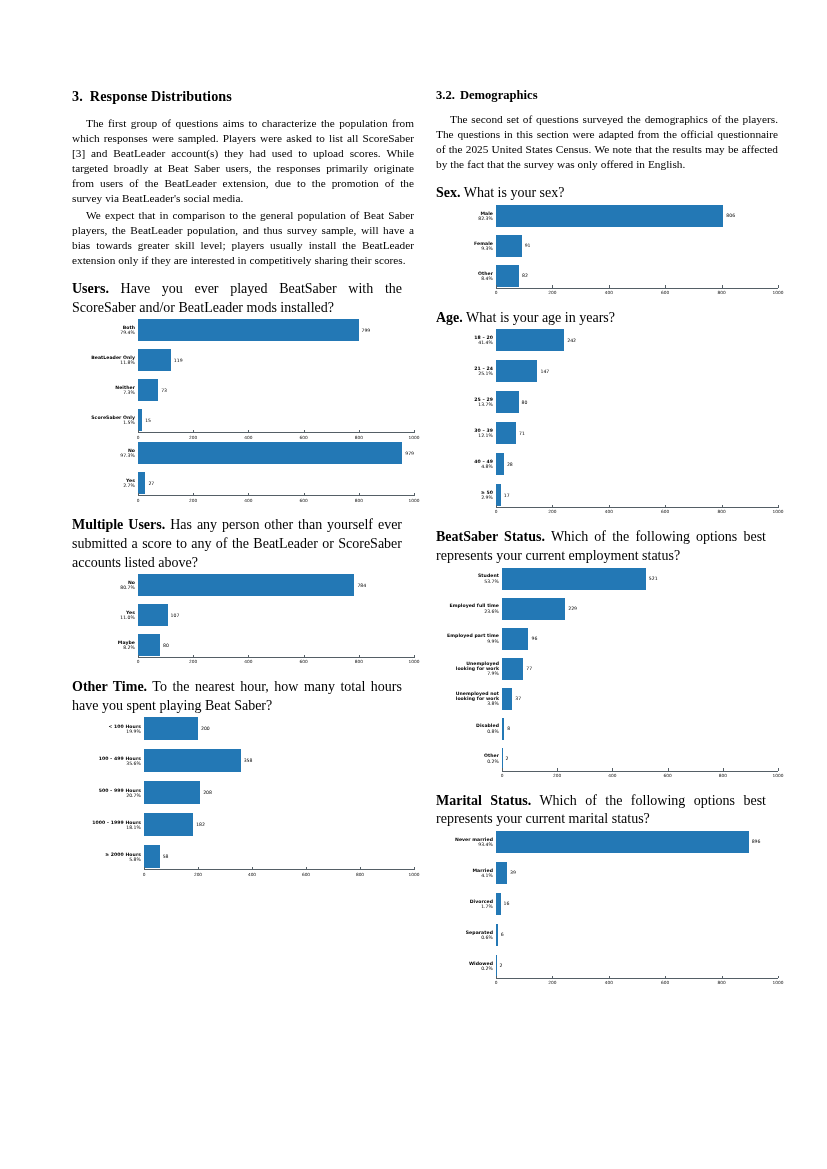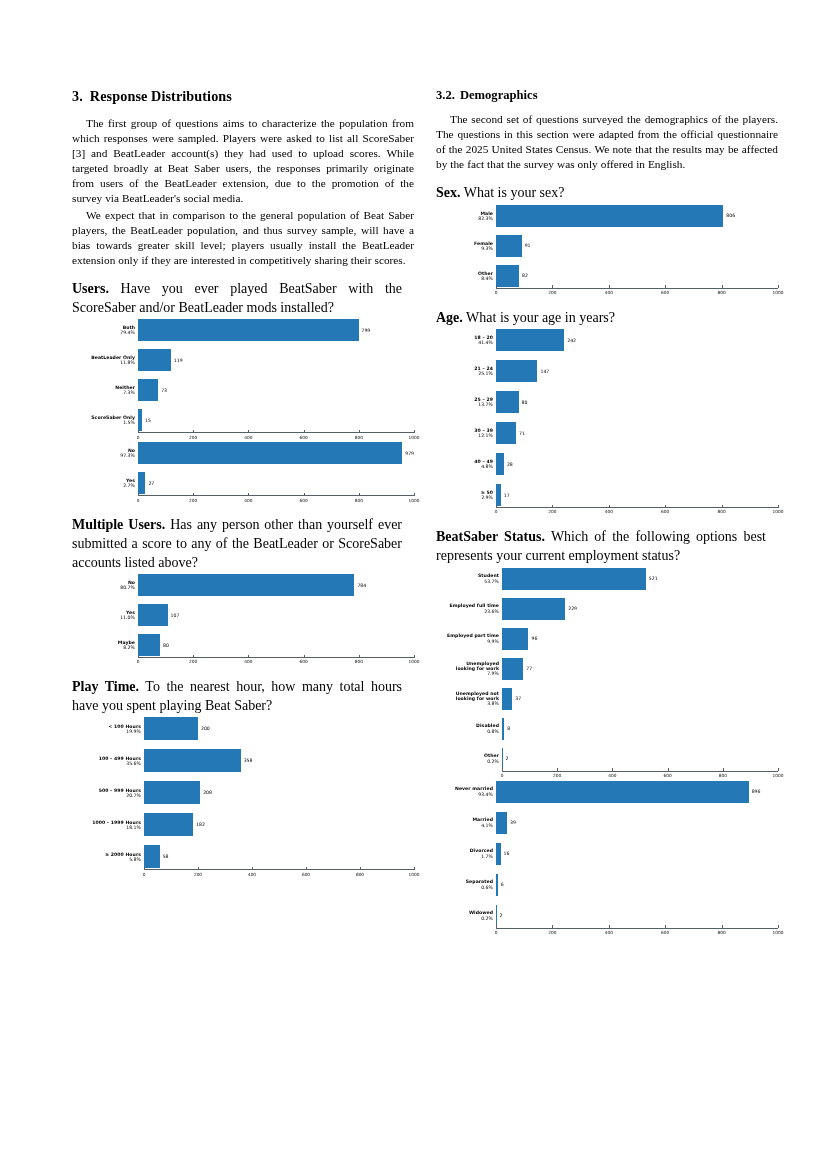--- a/index.html
+++ b/index.html
@@ -353,21 +353,21 @@
               <div class="ticklabel" style="left: 60%;">600</div>
               <div class="tick" style="left: 80%; background: rgb(85, 95, 102);"></div>
               <div class="ticklabel" style="left: 80%;">800</div>
               <div class="tick" style="left: 100%; background: rgb(85, 95, 102);"></div>
               <div class="ticklabel" style="left: 100%;">1000</div>
             </div>
           </div>
         </div>
 
       <div class="question">
-        <span class="q-lead">Play Time.</span>
+        <span class="q-lead">Other Time.</span>
         <span>To the nearest hour, how many total hours have you spent playing Beat Saber?</span>
       </div>
       <div class="chart">
           <div class="chart-rows">
             <div class="brow" style="height: 23px; margin-bottom: 9px;">
               <div class="blabel" style="width: 72px;">
                 <span class="cat">&lt; 100 Hours</span>
                 <span class="pct">19.9%</span>
               </div>
               <div class="btrack">
@@ -724,20 +724,24 @@
               <div class="tick" style="left: 60%; background: rgb(85, 95, 102);"></div>
               <div class="ticklabel" style="left: 60%;">600</div>
               <div class="tick" style="left: 80%; background: rgb(85, 95, 102);"></div>
               <div class="ticklabel" style="left: 80%;">800</div>
               <div class="tick" style="left: 100%; background: rgb(85, 95, 102);"></div>
               <div class="ticklabel" style="left: 100%;">1000</div>
             </div>
           </div>
         </div>
 
+      <div class="question">
+        <span class="q-lead">Marital Status.</span>
+        <span>Which of the following options best represents your current marital status?</span>
+      </div>
       <div class="chart">
           <div class="chart-rows">
             <div class="brow" style="height: 22px; margin-bottom: 9px;">
               <div class="blabel" style="width: 60px;">
                 <span class="cat">Never married</span>
                 <span class="pct">93.4%</span>
               </div>
               <div class="btrack">
                 <div class="bwrap">
                   <div class="bar" style="background: rgb(35, 120, 181); width: 89.6%;"></div>

